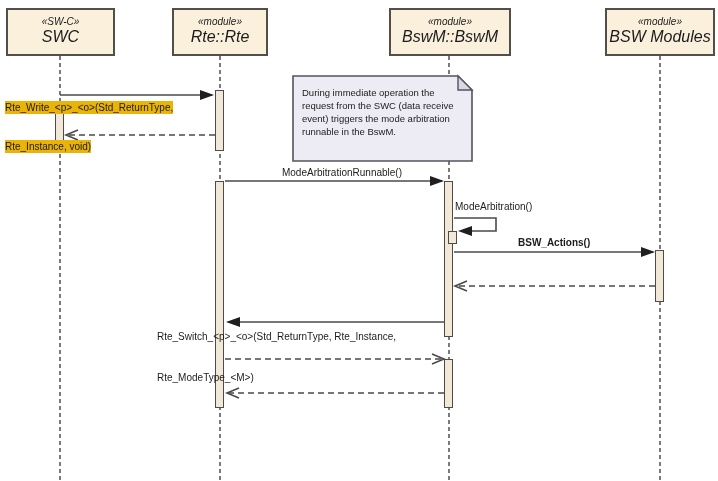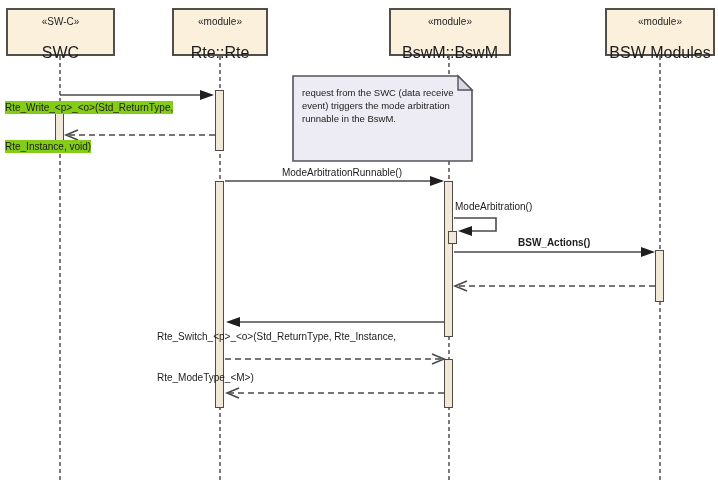--- a/index.html
+++ b/index.html
@@ -20,32 +20,32 @@
     font-family:"Liberation Sans",sans-serif;color:var(--text-color);
   }
   .layer{position:absolute;left:0;top:0;width:718px;height:481px;}
   .lifelines-layer{z-index:1;}
   .note-layer{z-index:2;}
   .arrows-layer{z-index:4;pointer-events:none;}
   .participant{
     position:absolute;top:8px;height:48px;box-sizing:border-box;
     background:var(--box-fill);border:2px solid var(--box-border);
     display:flex;flex-direction:column;align-items:center;justify-content:flex-start;
-    padding-top:6px;gap:20px;z-index:3;
+    padding-top:6px;gap:4px;z-index:3;font-style:italic;
   }
   .participant .stereotype{font-size:10px;line-height:11px;}
   .participant .pname{font-size:16px;line-height:11px;}
   .act-bar{
     position:absolute;width:9px;box-sizing:border-box;
     background:var(--bar-fill);border:1.5px solid var(--bar-border);z-index:3;
   }
   .msg-label{
     position:absolute;z-index:5;font-size:10px;line-height:13px;white-space:pre;
   }
-  .msg-label .lbg{background:#84cc16;width:max-content;}
+  .msg-label .lbg{background:#eab308;width:max-content;}
   .msg-label .lclear{background:transparent;width:max-content;}
   .centered{text-align:center;white-space:nowrap;}
   .note-text{
     position:absolute;left:302px;top:86px;width:162px;z-index:3;
     font-size:9.5px;line-height:13px;
   }
 </style>
 </head>
 <body>
 
@@ -56,20 +56,21 @@
     <line x1="220" y1="56" x2="220" y2="481" stroke="var(--lifeline-color)" stroke-width="1.6" stroke-dasharray="4,3"></line>
     <line x1="449" y1="56" x2="449" y2="481" stroke="var(--lifeline-color)" stroke-width="1.6" stroke-dasharray="4,3"></line>
     <line x1="660" y1="56" x2="660" y2="481" stroke="var(--lifeline-color)" stroke-width="1.6" stroke-dasharray="4,3"></line>
   </svg>
 
   <svg class="layer note-layer" viewBox="0 0 718 481" xmlns="http://www.w3.org/2000/svg">
     <path d="M293,76 H458 L472,90 V161 H293 Z" fill="var(--note-fill)" stroke="var(--note-border)" stroke-width="1.6"></path>
     <path d="M458,76 V90 H472 Z" fill="var(--note-fold)" stroke="var(--note-border)" stroke-width="1.4"></path>
   </svg>
   <div class="note-text">
+    <div>During immediate operation the</div>
     <div>request from the SWC (data receive</div>
     <div>event) triggers the mode arbitration</div>
     <div>runnable in the BswM.</div>
   </div>
 
   <div class="participant" style="left:6px;width:109px;">
     <div class="stereotype">«SW-C»</div>
     <div class="pname">SWC</div>
   </div>
   <div class="participant" style="left:172px;width:96px;">

